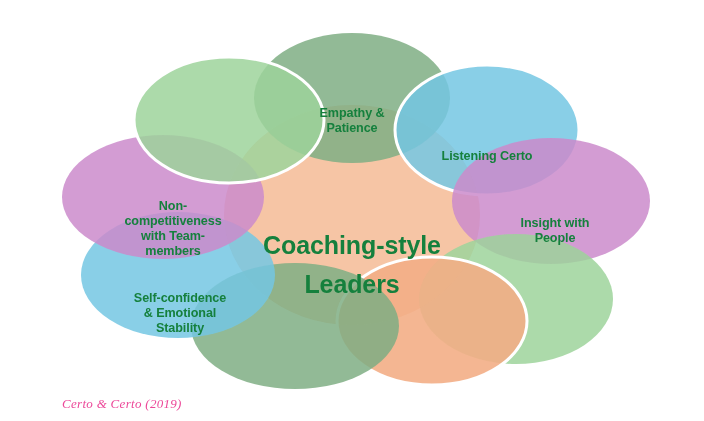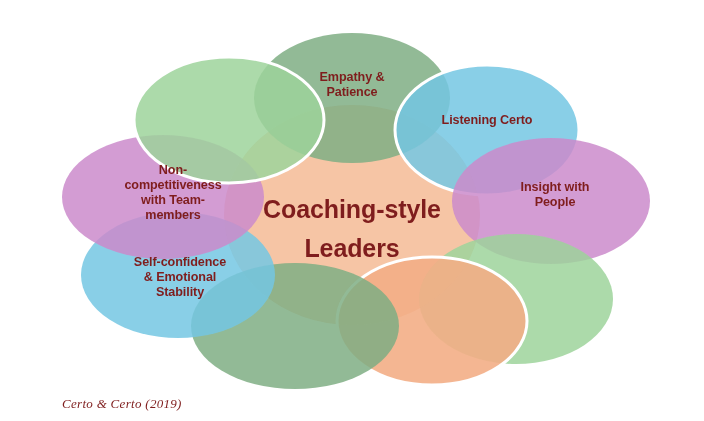--- a/index.html
+++ b/index.html
@@ -24,41 +24,42 @@
   #venn-svg {
     position: absolute;
     left: 0; top: 0;
     width: 704px;
     height: 421px;
     display: block;
   }
   .petal-label, .center-label {
     position: absolute;
     text-align: center;
-    color: #7f1d1d;
+    color: #15803d;
     font-weight: bold;
     line-height: 1.18;
     white-space: pre-line;
     pointer-events: none;
     letter-spacing: -0.1px;
+    margin-top: 36px;
   }
   .petal-label {
     font-size: 12.6px;
   }
   .center-label {
     font-size: 25px;
     line-height: 1.55;
     font-weight: bold;
   }
   .citation {
     position: absolute;
     font-family: "Liberation Serif", serif;
     font-style: italic;
     font-size: 13px;
-    color: #7f1d1d;
+    color: #ec4899;
     letter-spacing: 0.3px;
   }
 </style>
 </head>
 <body>
 
 <div id="diagram-root">
 
   <svg id="venn-svg" viewBox="0 0 704 421" xmlns="http://www.w3.org/2000/svg">
     <rect x="0" y="0" width="704" height="421" fill="#FFFFFF"></rect>

